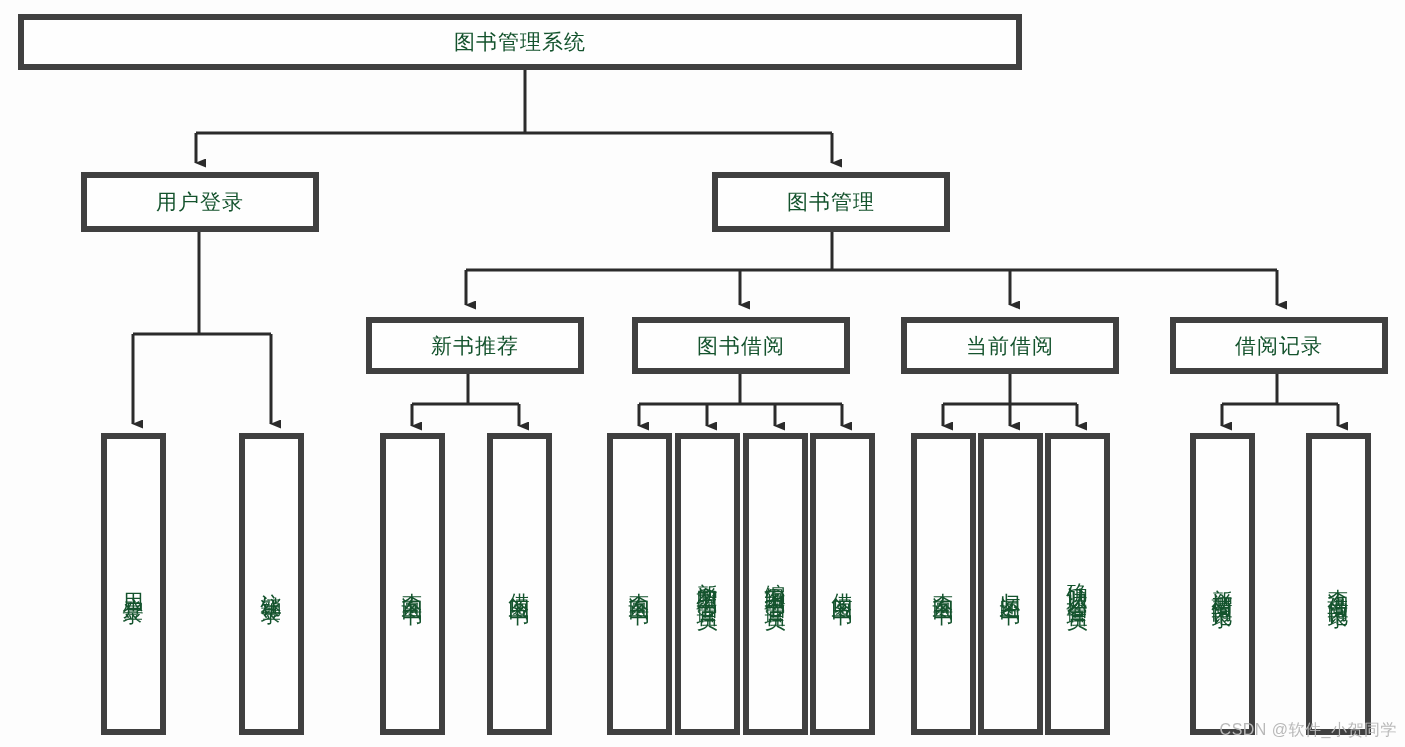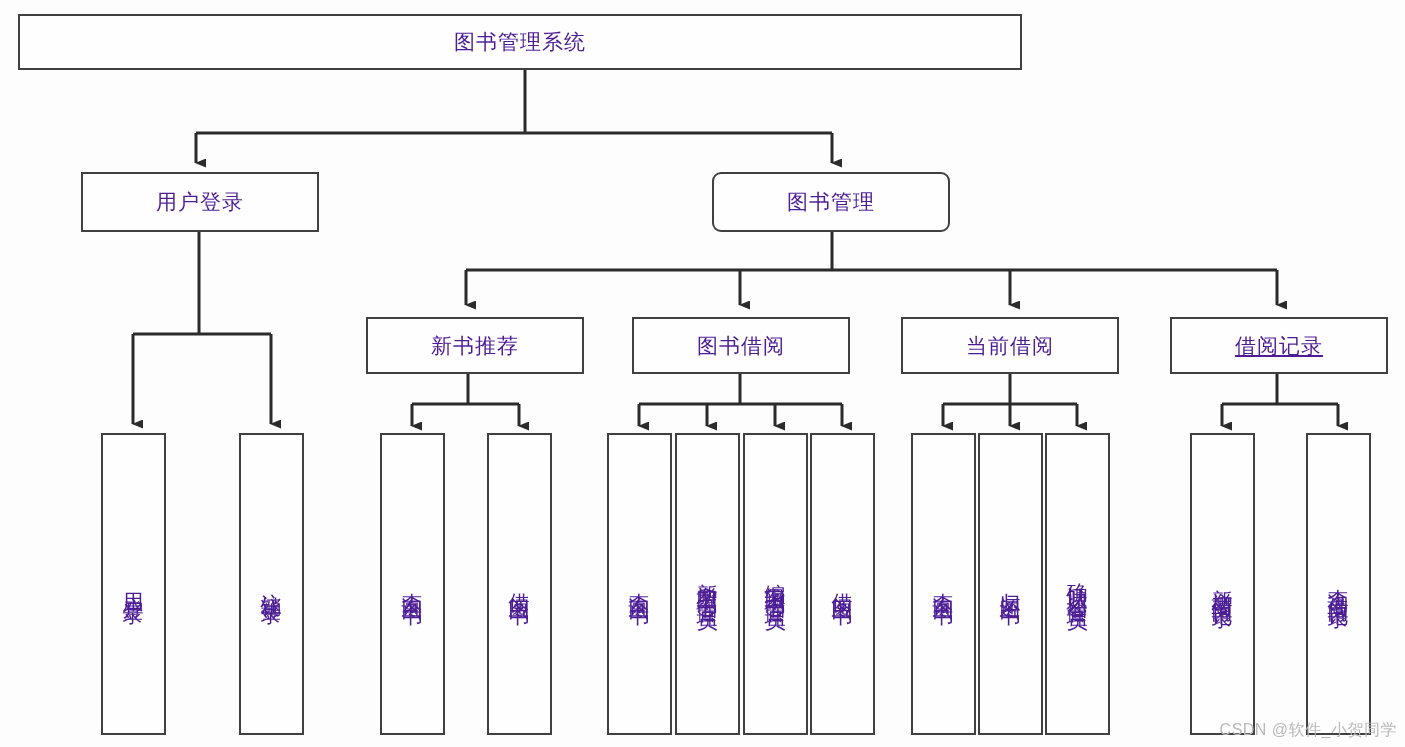--- a/index.html
+++ b/index.html
@@ -19,25 +19,25 @@
     position: absolute;
     left: 0; top: 0;
     width: 1405px;
     height: 747px;
     pointer-events: none;
   }
   .node {
     position: absolute;
     box-sizing: border-box;
     background: #fefefe;
-    border: 2px solid #404040;
+    border: 6px solid #404040;
     display: flex;
     align-items: center;
     justify-content: center;
-    color: #4c1d95;
+    color: #14532d;
     z-index: 2;
   }
   .node.h {
     font-size: 21px;
     letter-spacing: 1px;
     white-space: nowrap;
   }
   .node.v {
     writing-mode: vertical-rl;
     text-orientation: upright;
@@ -120,34 +120,34 @@
     </g>
   </svg>
 
   <div class="node h" style="left:18px; top:14px; width:1004px; height:56px;">
     <span>图书管理系统</span>
   </div>
 
   <div class="node h" style="left:81px; top:172px; width:238px; height:60px;">
     <span>用户登录</span>
   </div>
-  <div class="node h" style="left:712px; top:172px; width:238px; height:60px;border-radius:9px;">
+  <div class="node h" style="left:712px; top:172px; width:238px; height:60px;">
     <span>图书管理</span>
   </div>
 
   <div class="node h" style="left:360px; top:317px; width:218px; height:57px;margin-left:6px;">
     <span>新书推荐</span>
   </div>
   <div class="node h" style="left:632px; top:317px; width:218px; height:57px;">
     <span>图书借阅</span>
   </div>
   <div class="node h" style="left:901px; top:317px; width:218px; height:57px;">
     <span>当前借阅</span>
   </div>
-  <div class="node h" style="left:1170px; top:317px; width:218px; height:57px;text-decoration:underline;">
+  <div class="node h" style="left:1170px; top:317px; width:218px; height:57px;">
     <span>借阅记录</span>
   </div>
 
   <div class="node v" style="left:101px; top:433px; width:65px; height:302px;">
     <span class="vlabel">用户登录</span>
   </div>
   <div class="node v" style="left:239px; top:433px; width:65px; height:302px;">
     <span class="vlabel">注销登录</span>
   </div>
 

